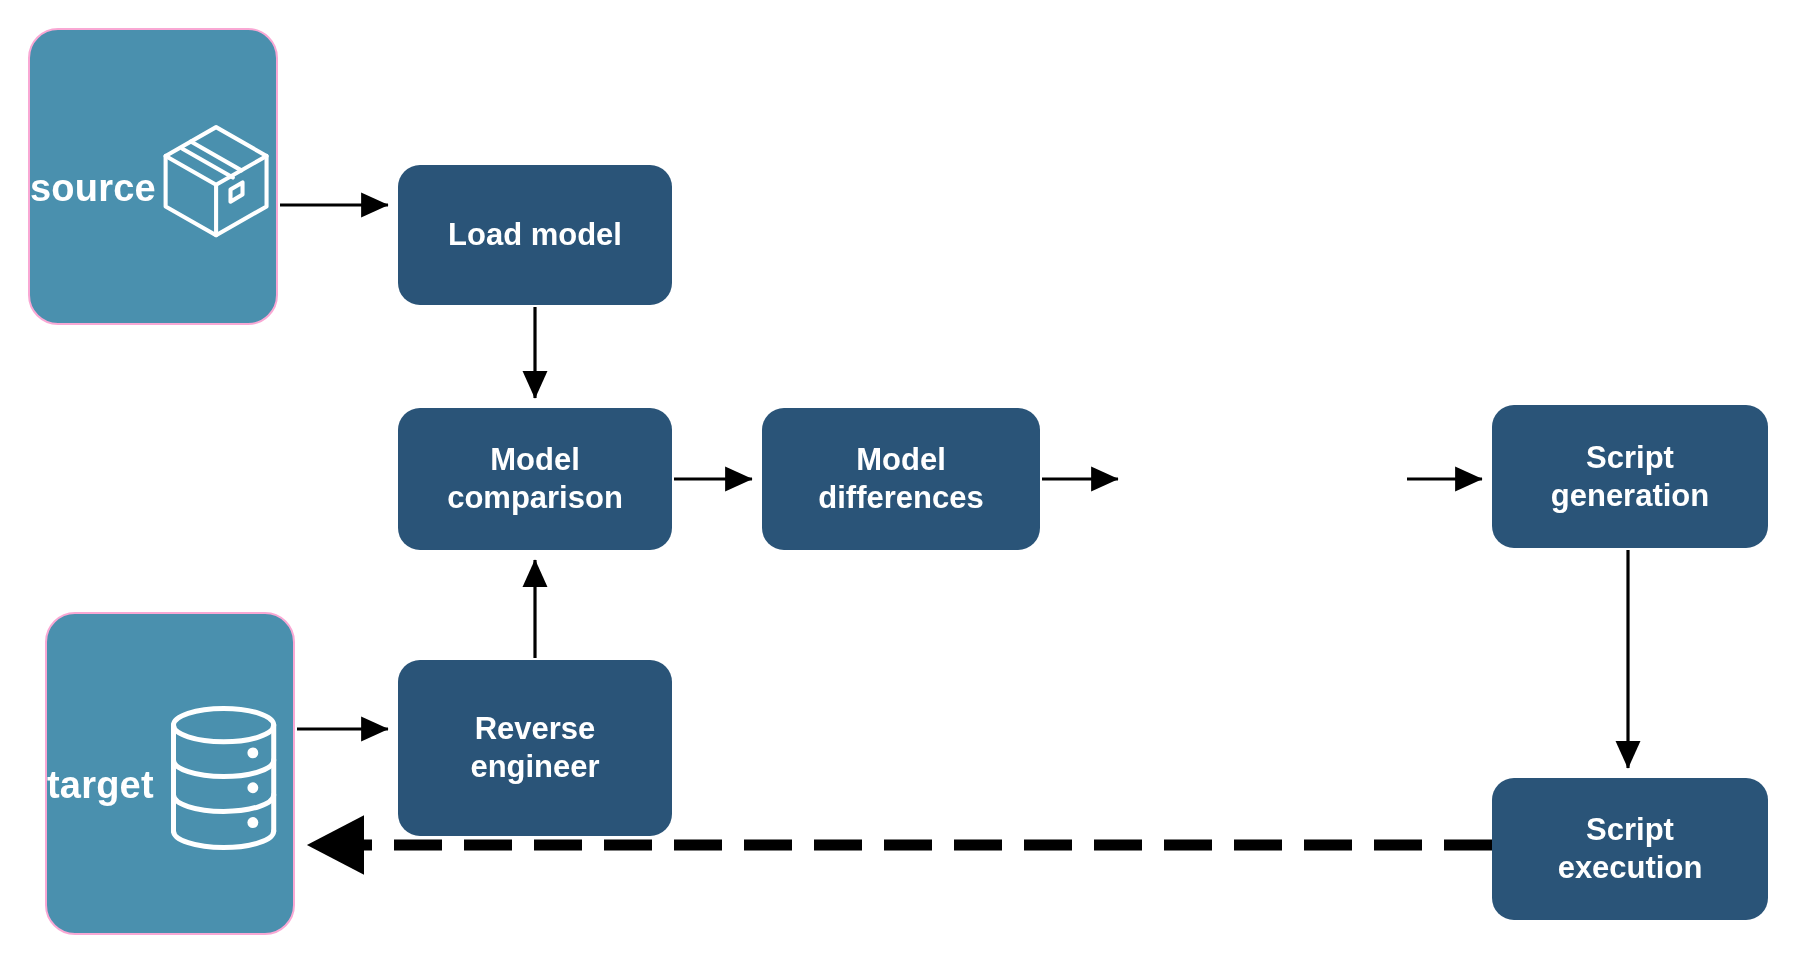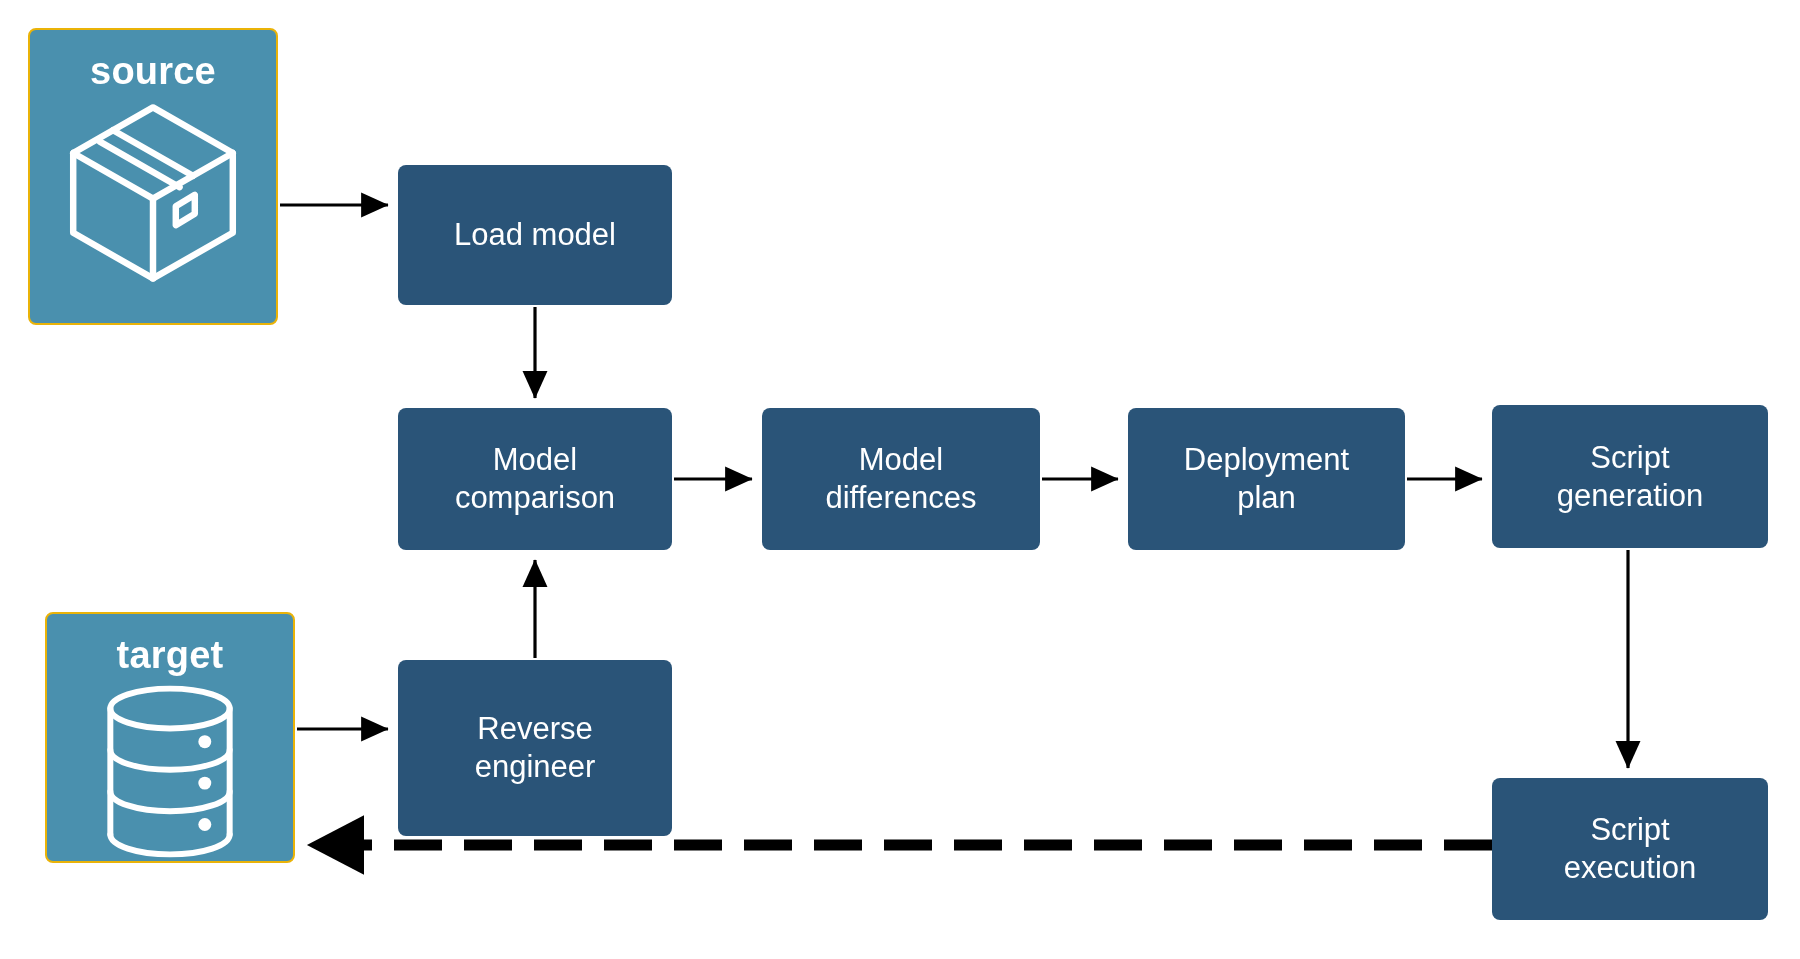--- a/index.html
+++ b/index.html
@@ -17,50 +17,51 @@
     width: 1800px;
     height: 959px;
     background: #ffffff;
     overflow: hidden;
   }
   
   .container-node {
     position: absolute;
     box-sizing: border-box;
     background: #4A90AE;
-    border: 2px solid #eab308;
-    border-radius: 8px;
+    border: 2px solid #f9a8d4;
+    border-radius: 30px;
     display: flex;
-    flex-direction: column;
+    flex-direction: row;
     align-items: center;
   }
   .container-title {
     font-weight: bold;
     color: #ffffff;
     letter-spacing: 0.2px;
     line-height: 1;
     white-space: nowrap;
   }
   .container-icon {
     display: block;
   }
   
   .proc-node {
     position: absolute;
     box-sizing: border-box;
     background: #2A5478;
-    border-radius: 8px;
+    border-radius: 22px;
     display: flex;
     align-items: center;
     justify-content: center;
     text-align: center;
     color: #ffffff;
     font-size: 31px;
     line-height: 1.22;
     padding: 13px 8px;
+    font-weight: bold;
   }
   .proc-label {
     display: block;
     white-space: pre-line;
   }
   
   #connectors {
     position: absolute;
     left: 0;
     top: 0;
@@ -113,21 +114,21 @@
         <path d="M50 54 L50 96"></path>
 
         <path d="M29 18 L71 42"></path>
         <path d="M22 24 L64 48"></path>
 
         <path d="M62 58 L72 52 L72 62 L62 68 Z"></path>
       </g>
     </svg>
   </div>
 
-  <div class="container-node" style="left:45px; top:612px; width:250px; height:251px;">
+  <div class="container-node" style="left:45px; top:612px; width:250px; height:323px;">
     <div class="container-title" style="font-size:38px; margin-top:22px;">target</div>
     <svg class="container-icon" width="178" height="190" viewBox="0 0 100 108" style="margin-top:8px;">
       <g fill="none" stroke="#ffffff" stroke-width="3.6" stroke-linejoin="round" stroke-linecap="round">
         <ellipse cx="50" cy="16" rx="36" ry="12"></ellipse>
         <path d="M14 16 L14 92"></path>
         <path d="M86 16 L86 92"></path>
         <path d="M14 92 A36 12 0 0 0 86 92"></path>
         <path d="M14 41 A36 12 0 0 0 86 41"></path>
         <path d="M14 66 A36 12 0 0 0 86 66"></path>
       </g>
@@ -144,24 +145,20 @@
   <div class="proc-node" style="left:398px; top:408px; width:274px; height:142px;">
     <span class="proc-label">Model
 comparison</span>
   </div>
 
   <div class="proc-node" style="left:762px; top:408px; width:278px; height:142px;">
     <span class="proc-label">Model
 differences</span>
   </div>
 
-  <div class="proc-node" style="left:1128px; top:408px; width:277px; height:142px;">
-    <span class="proc-label">Deployment
-plan</span>
-  </div>
 
   <div class="proc-node" style="left:1492px; top:405px; width:276px; height:143px;">
     <span class="proc-label">Script
 generation</span>
   </div>
 
   <div class="proc-node" style="left:398px; top:660px; width:274px; height:176px;">
     <span class="proc-label">Reverse
 engineer</span>
   </div>

